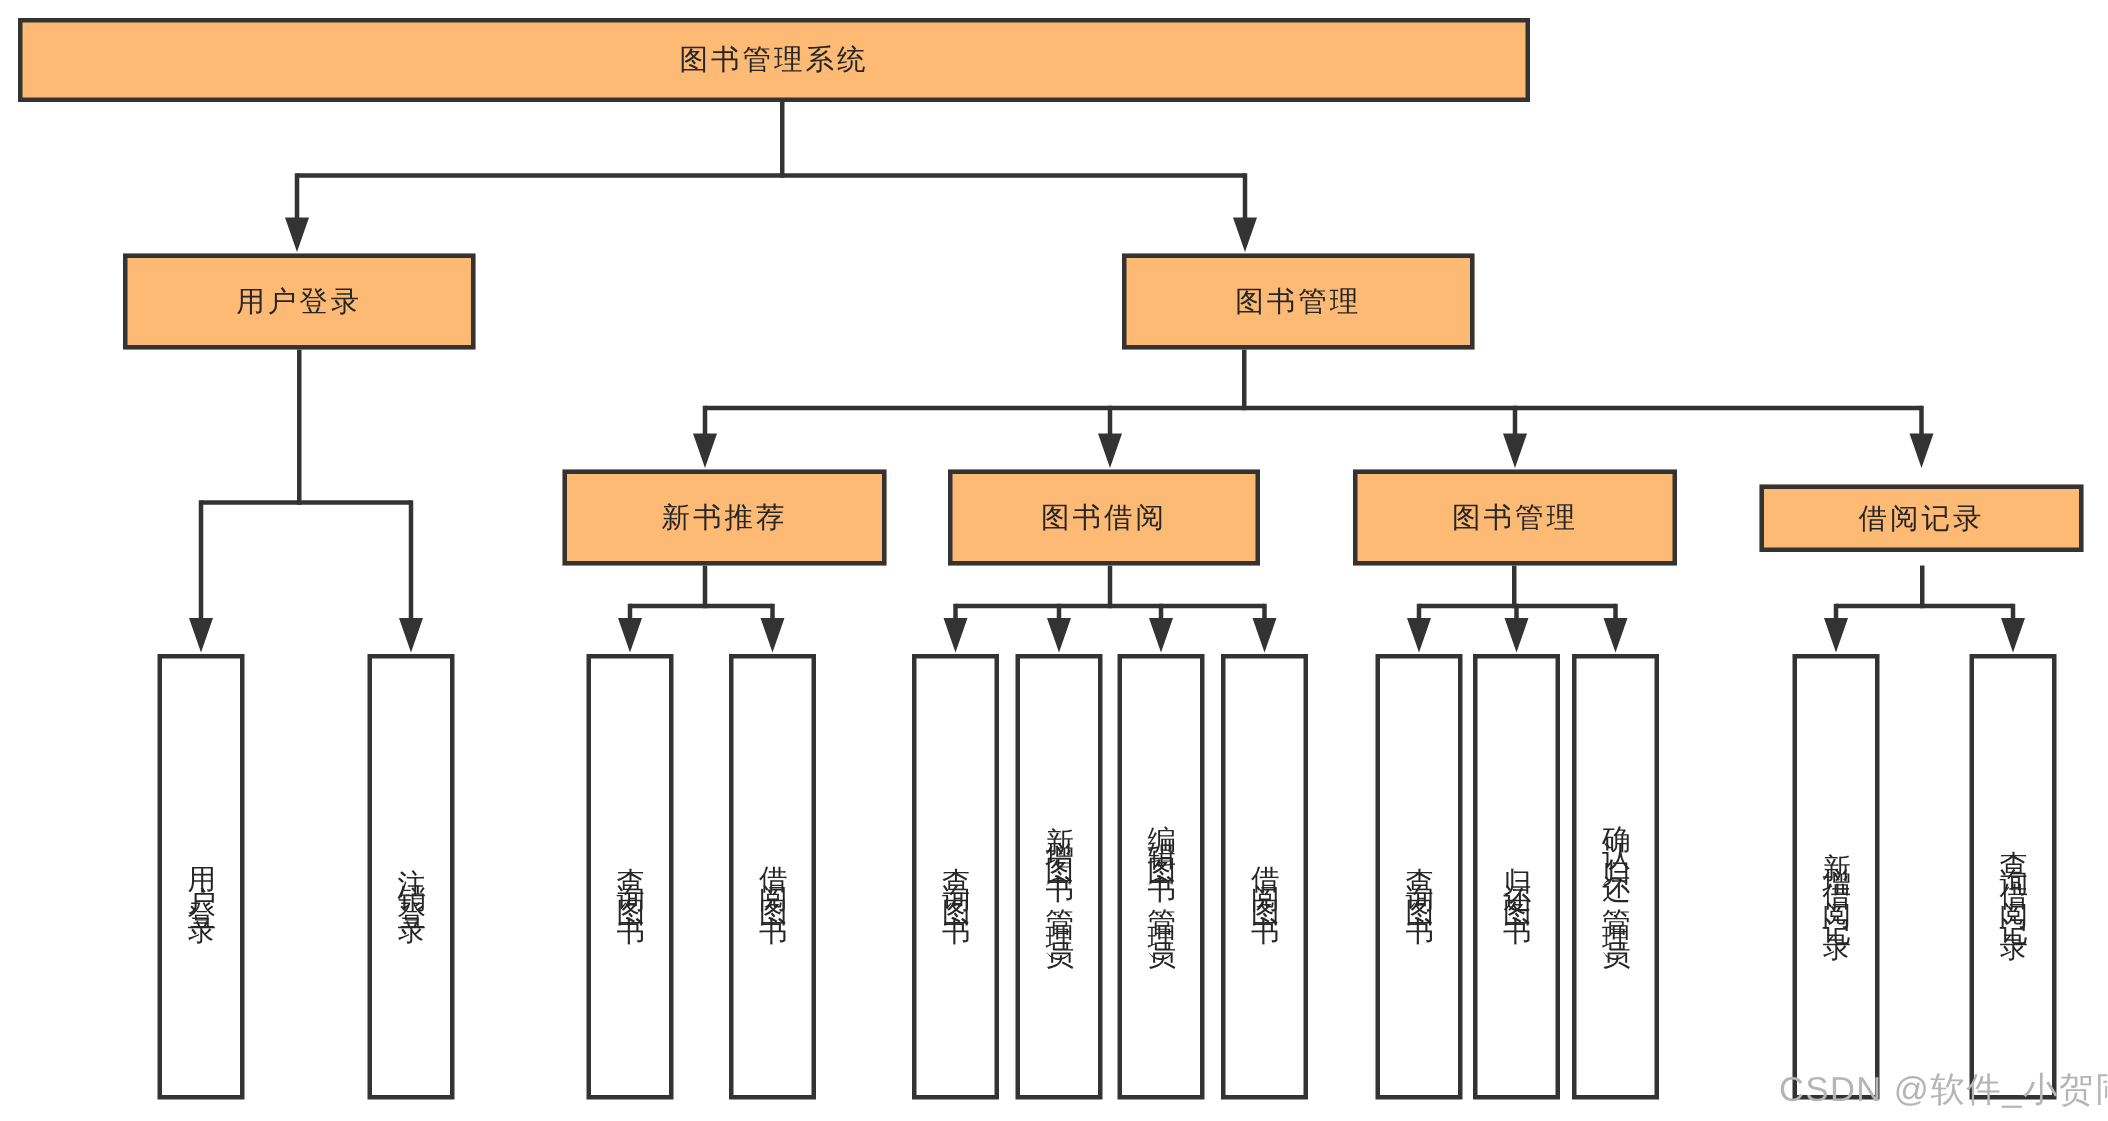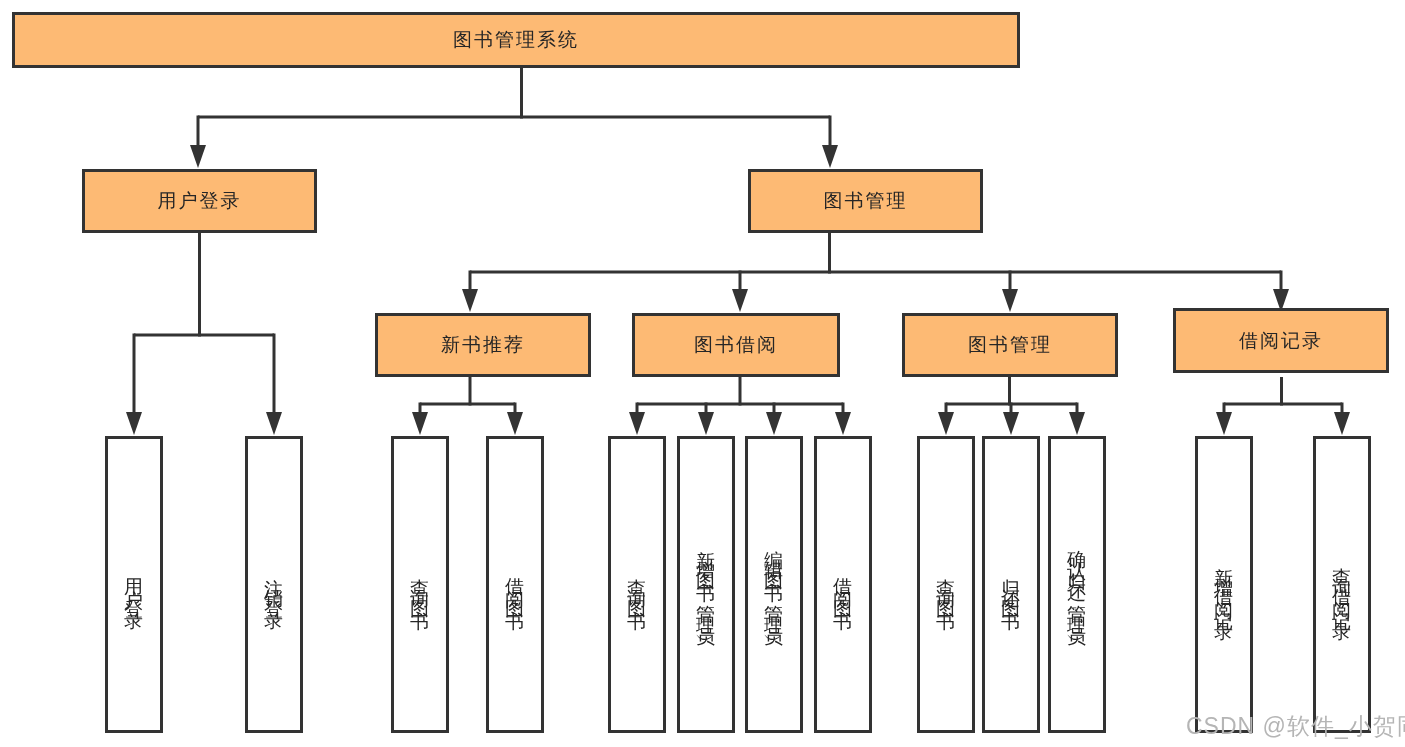--- a/index.html
+++ b/index.html
@@ -159,21 +159,21 @@
 
   <div class="hbox" style="left:362px; top:313px; width:216px; height:64px;margin-left:13px;">
     <span>新书推荐</span>
   </div>
   <div class="hbox" style="left:632px; top:313px; width:208px; height:64px;">
     <span>图书借阅</span>
   </div>
   <div class="hbox" style="left:902px; top:313px; width:216px; height:64px;">
     <span>图书管理</span>
   </div>
-  <div class="hbox" style="left:1173px; top:308px; width:216px; height:65px;">
+  <div class="hbox" style="left:1173px; top:323px; width:216px; height:45px;">
     <span>借阅记录</span>
   </div>
 
   <div class="vbox" style="left:105px;">
     <span>用户登录</span>
   </div>
   <div class="vbox" style="left:245px;">
     <span>注销登录</span>
   </div>
 

